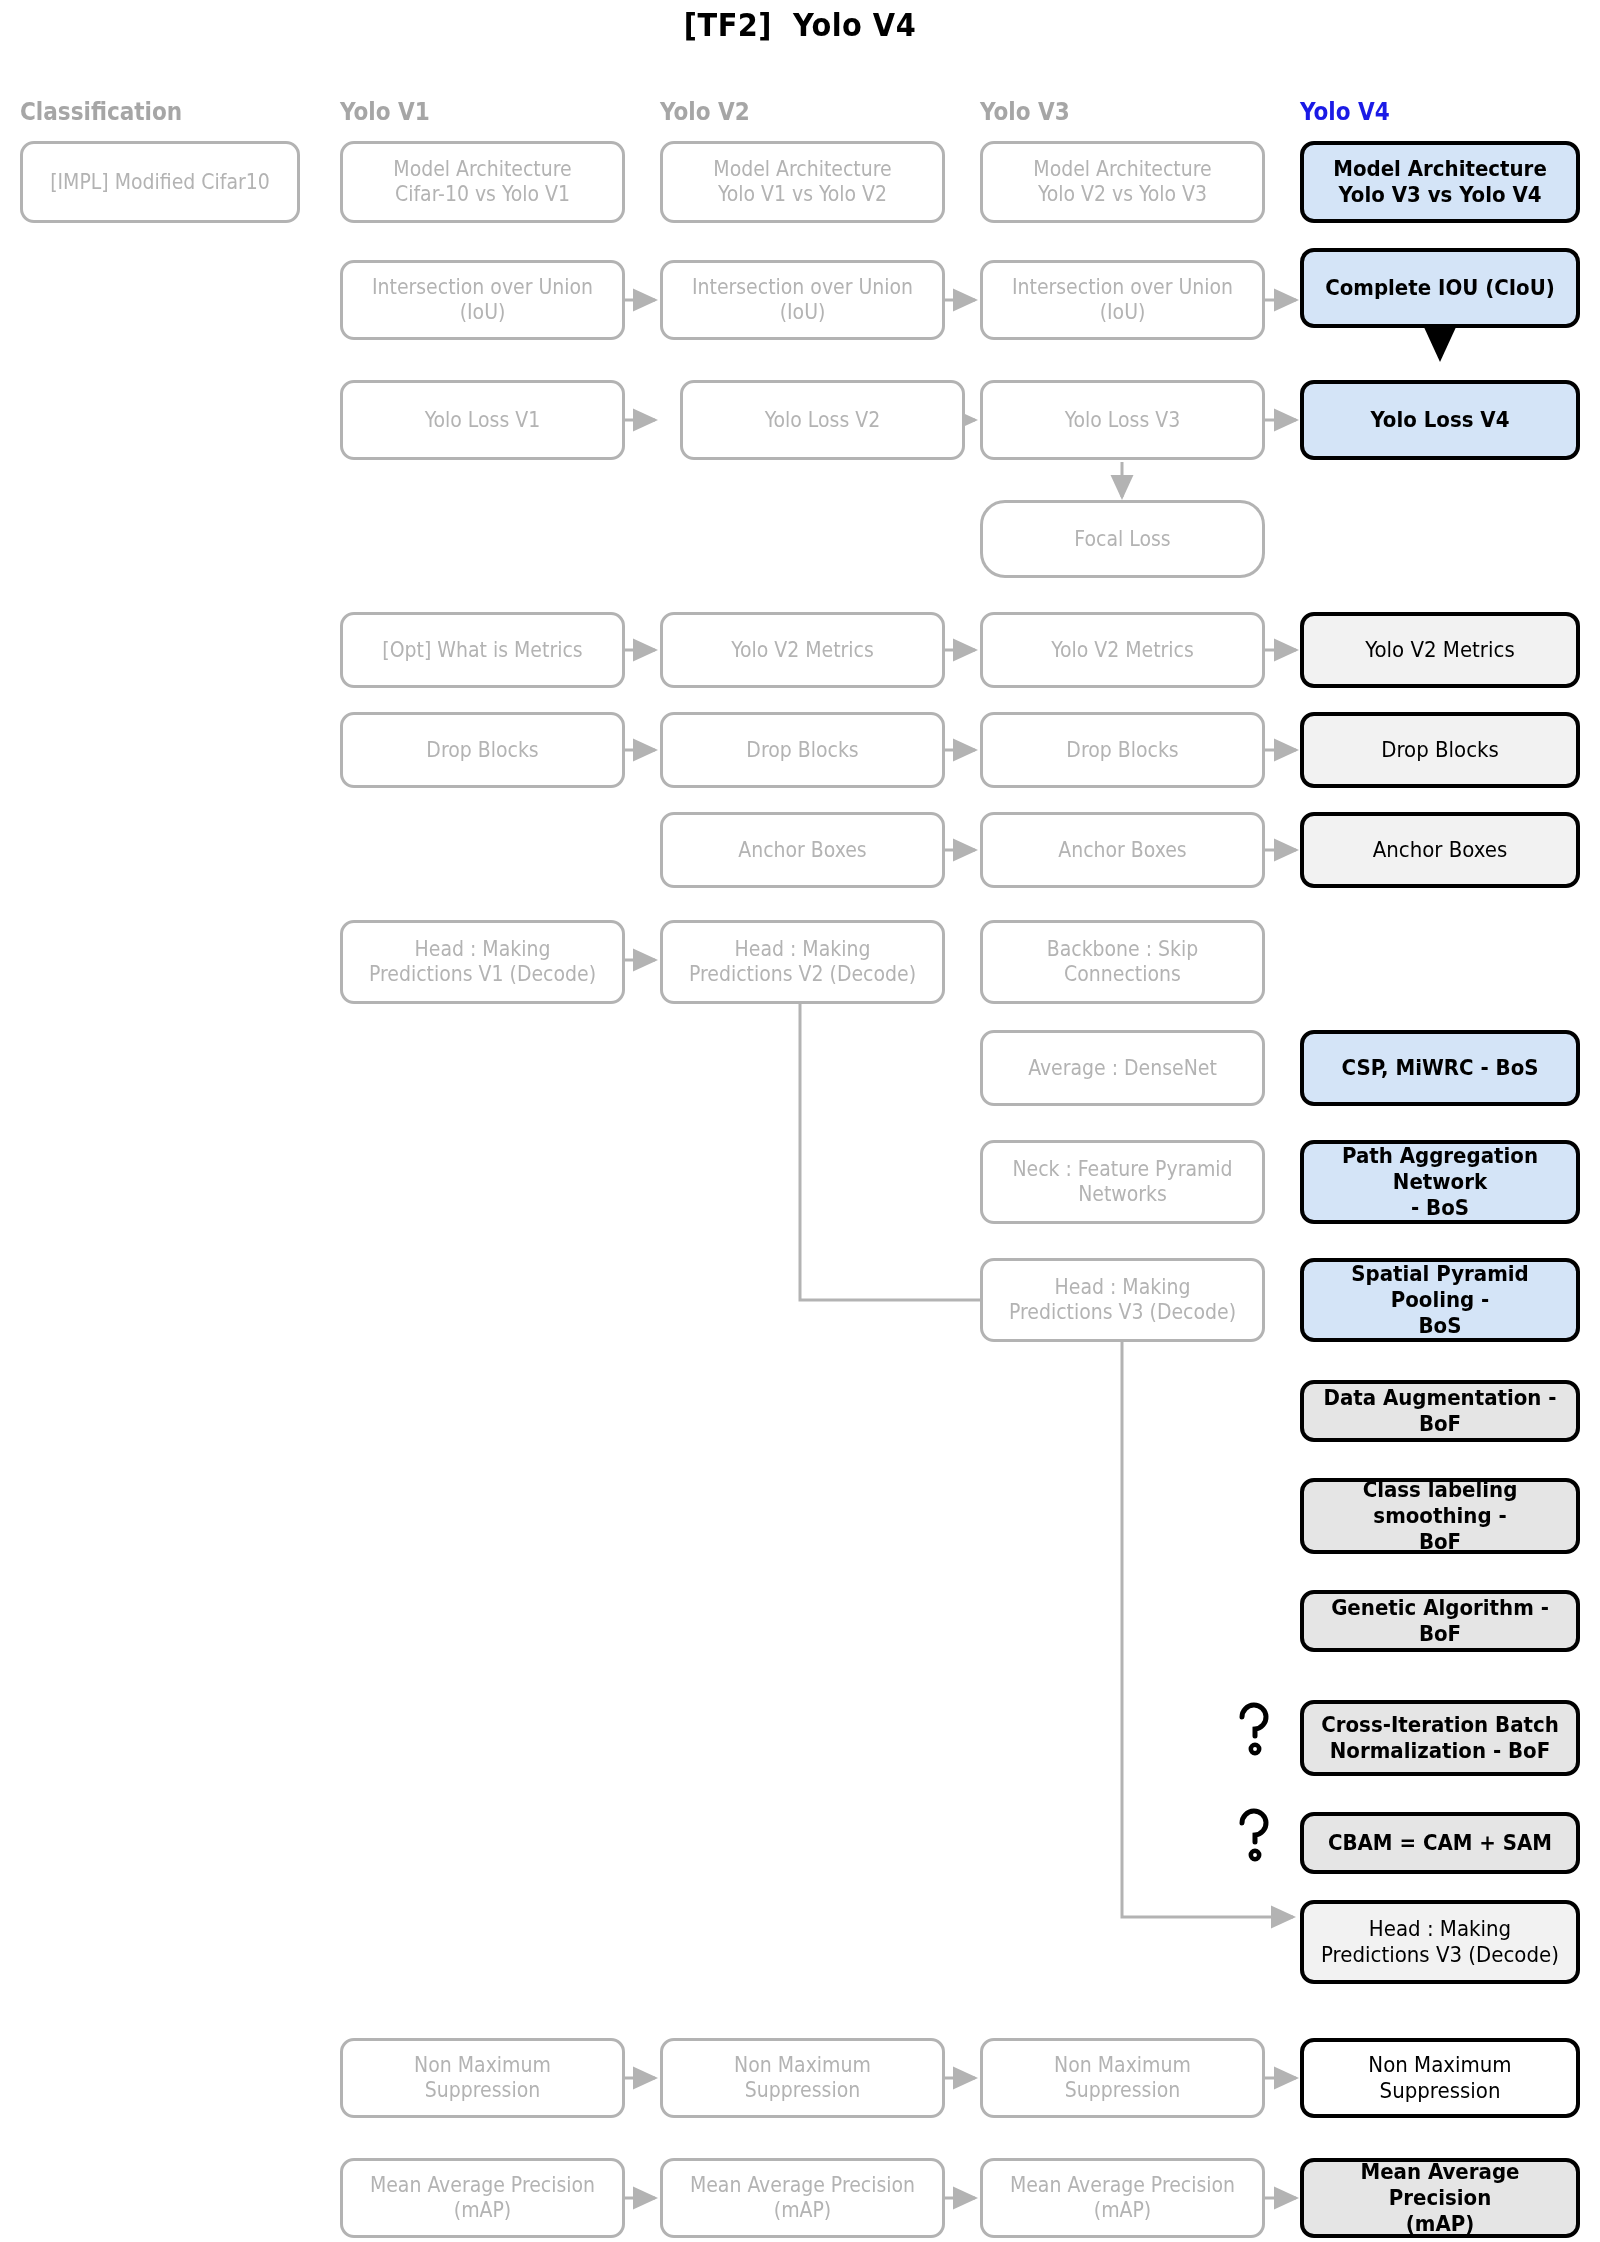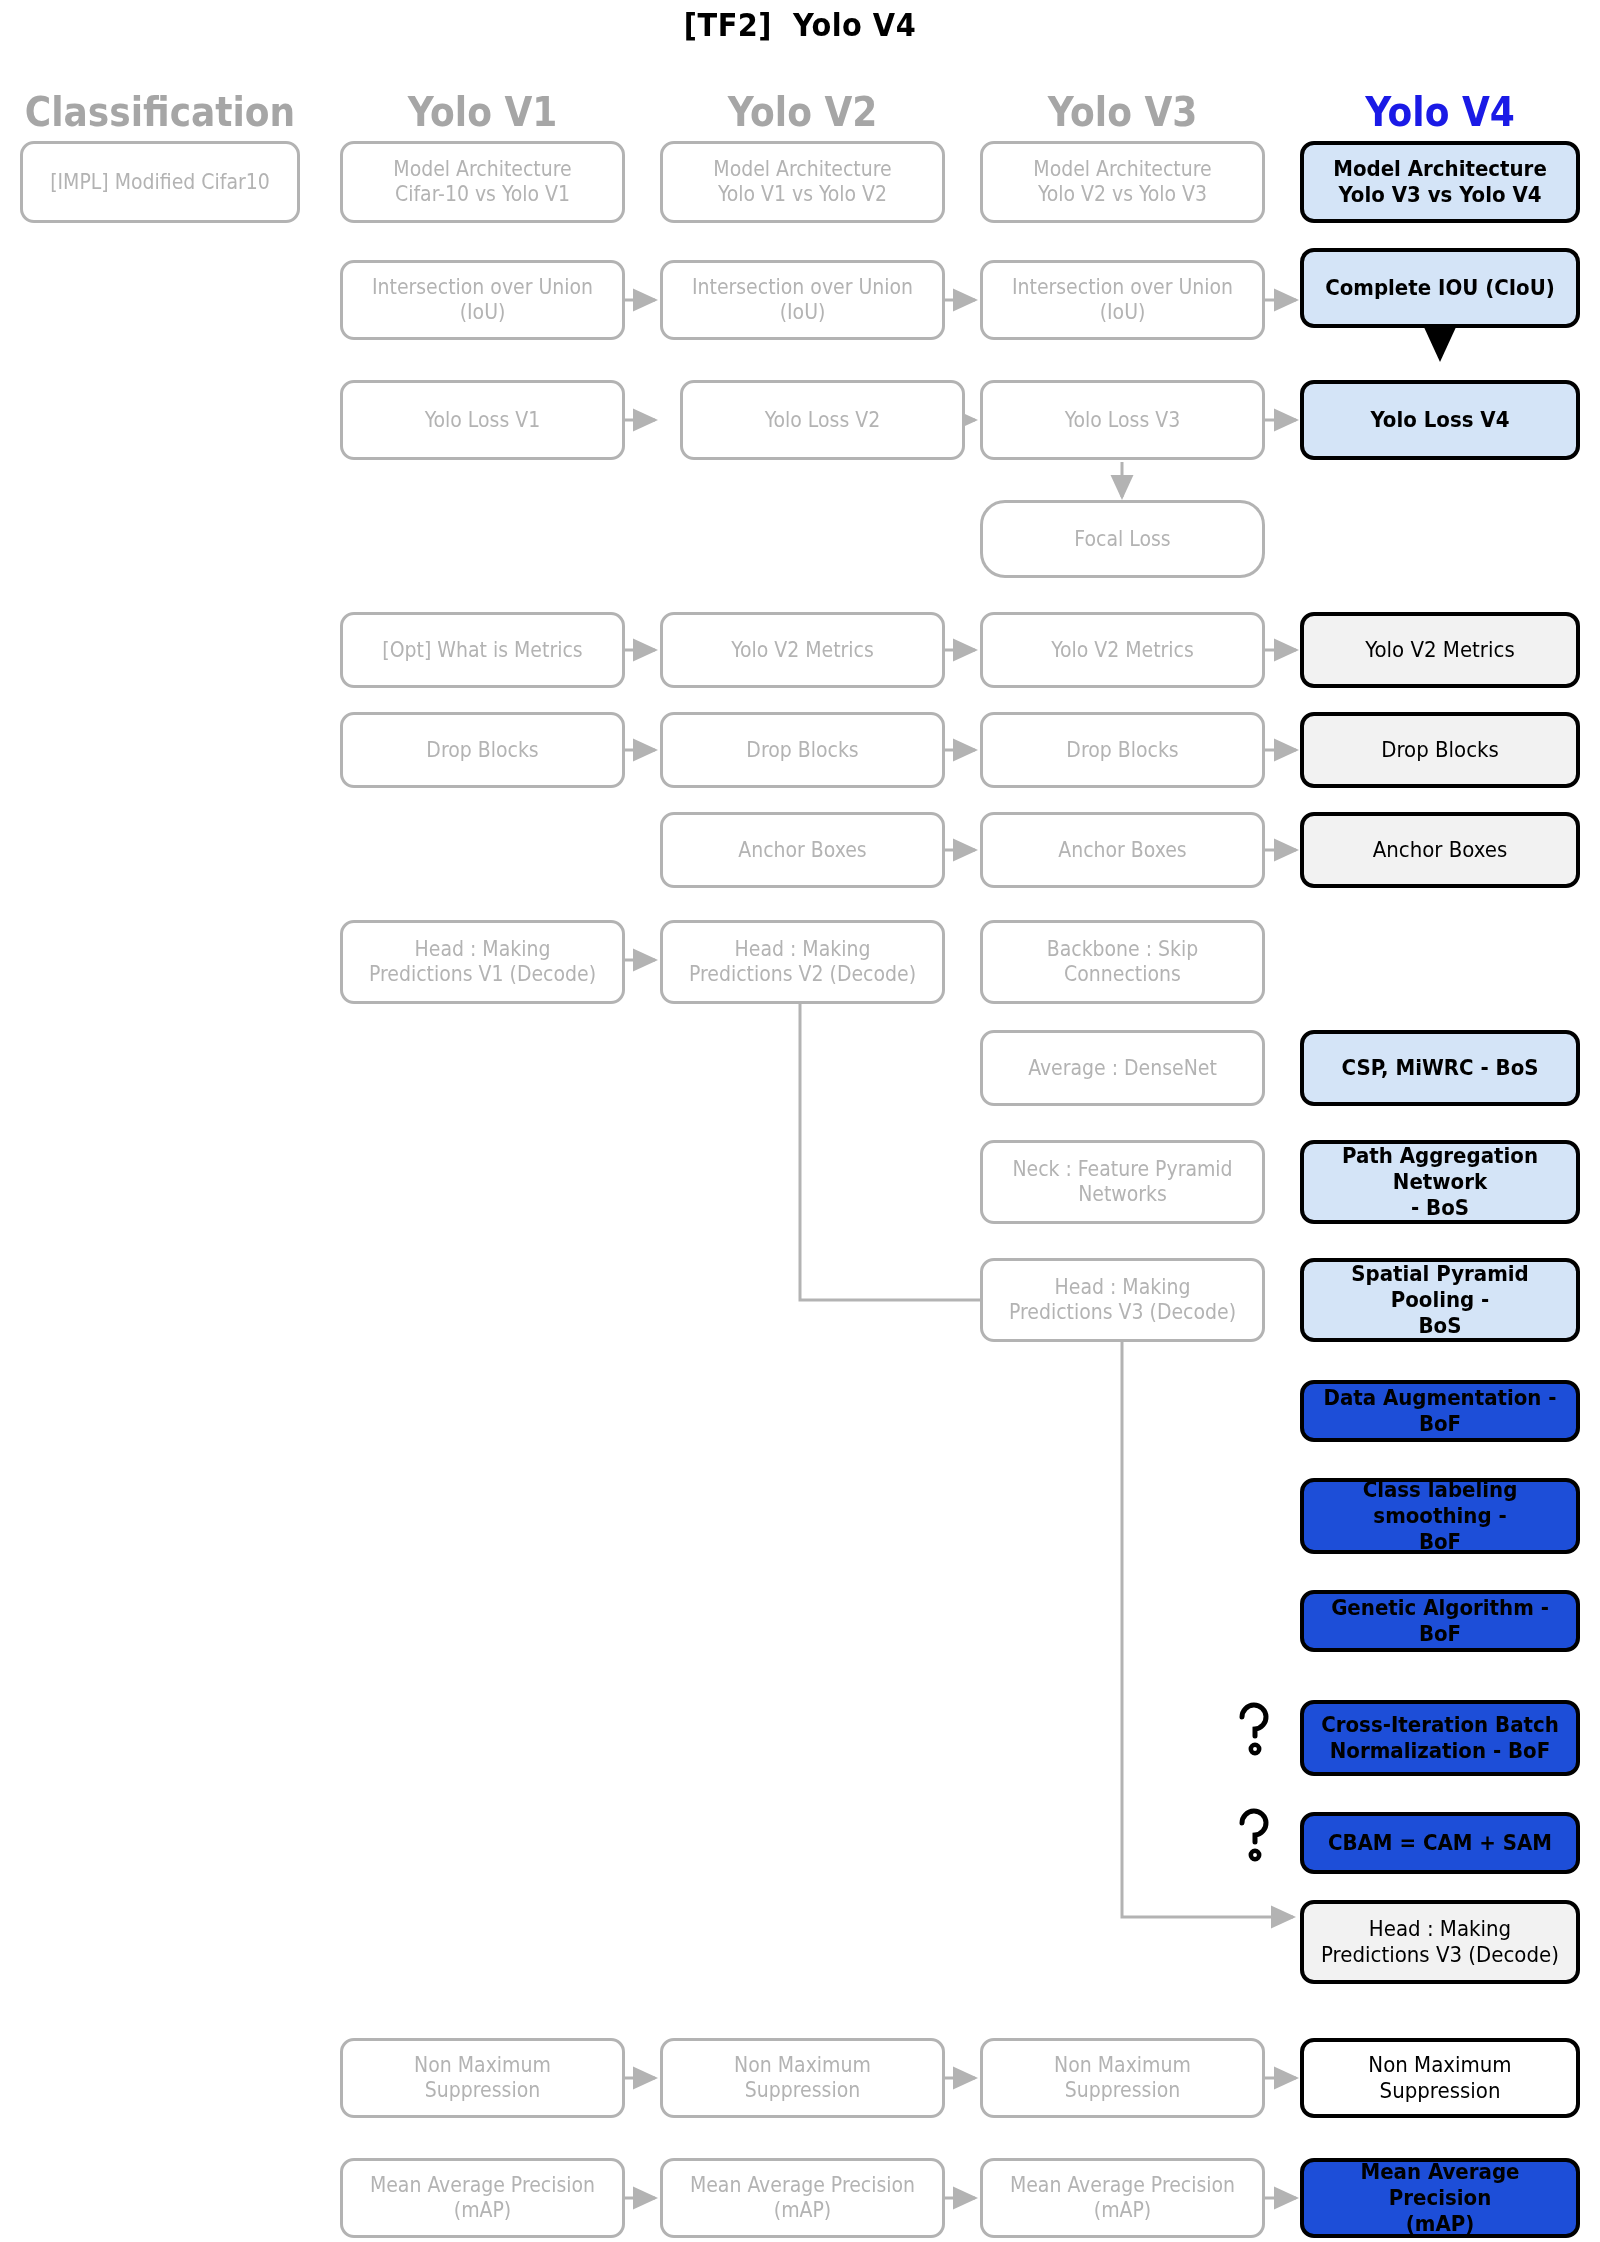--- a/index.html
+++ b/index.html
@@ -30,22 +30,21 @@
     font-size: 32px;
     font-weight: 700;
     color: #000000;
     letter-spacing: 0.5px;
     white-space: pre;
   }
 
   
   .col-header {
     position: absolute;
-    text-align: center;
-    font-size: 40px;
+    font-size: 24px;
     font-weight: 700;
     color: #a6a6a6;
     top: 92px;
     height: 40px;
     line-height: 40px;
   }
   .col-header.active {
     color: #1a1ae6;
   }
 
@@ -82,21 +81,21 @@
   .node.grayfill {
     border: 4px solid #000000;
     background: #f2f2f2;
     color: #000000;
     font-size: 22px;
     font-weight: 400;
   }
   
   .node.plain {
     border: 4px solid #000000;
-    background: #1d4ed8;
+    background: #e5e5e5;
     color: #000000;
     font-size: 22px;
     font-weight: 700;
   }
   
   .node.plainreg {
     border: 4px solid #000000;
     background: #ffffff;
     color: #000000;
     font-size: 22px;

